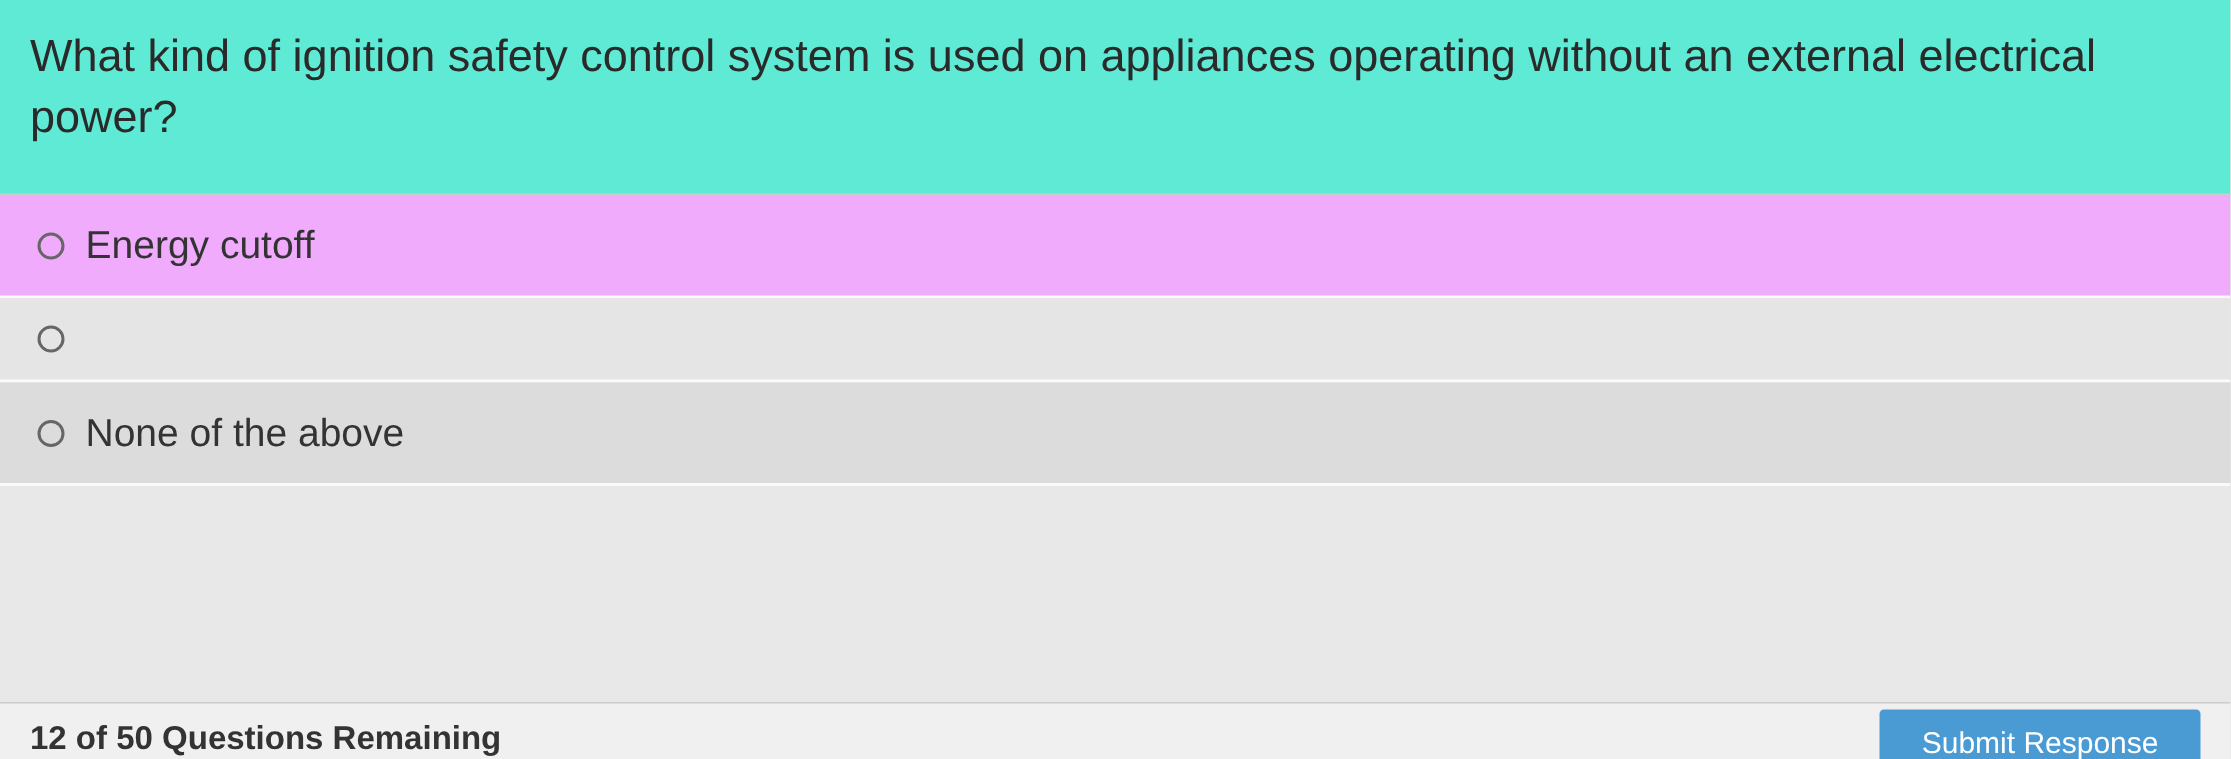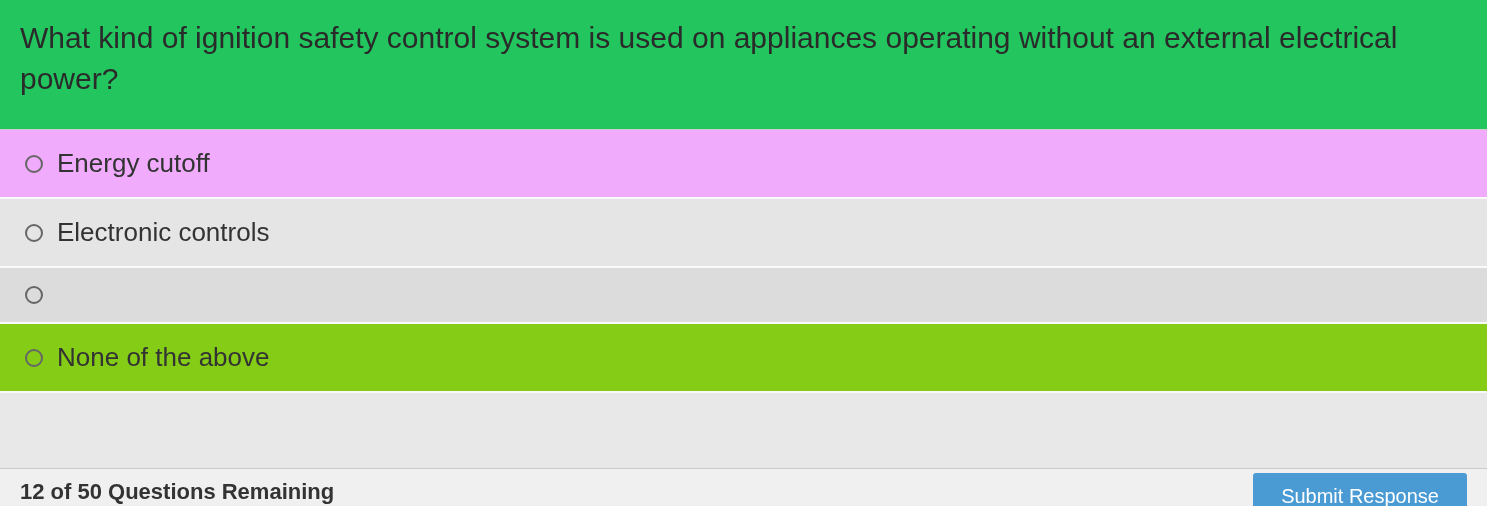--- a/index.html
+++ b/index.html
@@ -9,21 +9,21 @@
     }
     body {
       font-family: Arial, Helvetica, sans-serif;
       background: #e8e8e8;
       width: 1487px;
       height: 506px;
       overflow: hidden;
       position: relative;
     }
     .question-section {
-      background: #22c55e;
+      background: #5eead4;
       padding: 18px 20px 30px 20px;
       border-bottom: 1px solid #ccc;
     }
     .question-text {
       font-size: 30px;
       color: #2a2a2a;
       line-height: 1.35;
       font-weight: 400;
     }
     .options-container {
@@ -99,24 +99,20 @@
   <div class="question-text">What kind of ignition safety control system is used on appliances operating without an external electrical power?</div>
 </div>
 
 <div class="options-container">
   <div class="option-row">
     <span class="radio-circle"></span>
     <span class="option-label">Energy cutoff</span>
   </div>
   <div class="option-row">
     <span class="radio-circle"></span>
-    <span class="option-label">Electronic controls</span>
-  </div>
-  <div class="option-row">
-    <span class="radio-circle"></span>
   </div>
   <div class="option-row">
     <span class="radio-circle"></span>
     <span class="option-label">None of the above</span>
   </div>
 </div>
 
 <div class="footer-bar">
   <div class="progress-text">12 of 50 Questions Remaining</div>
   <button class="submit-button">Submit Response</button>

